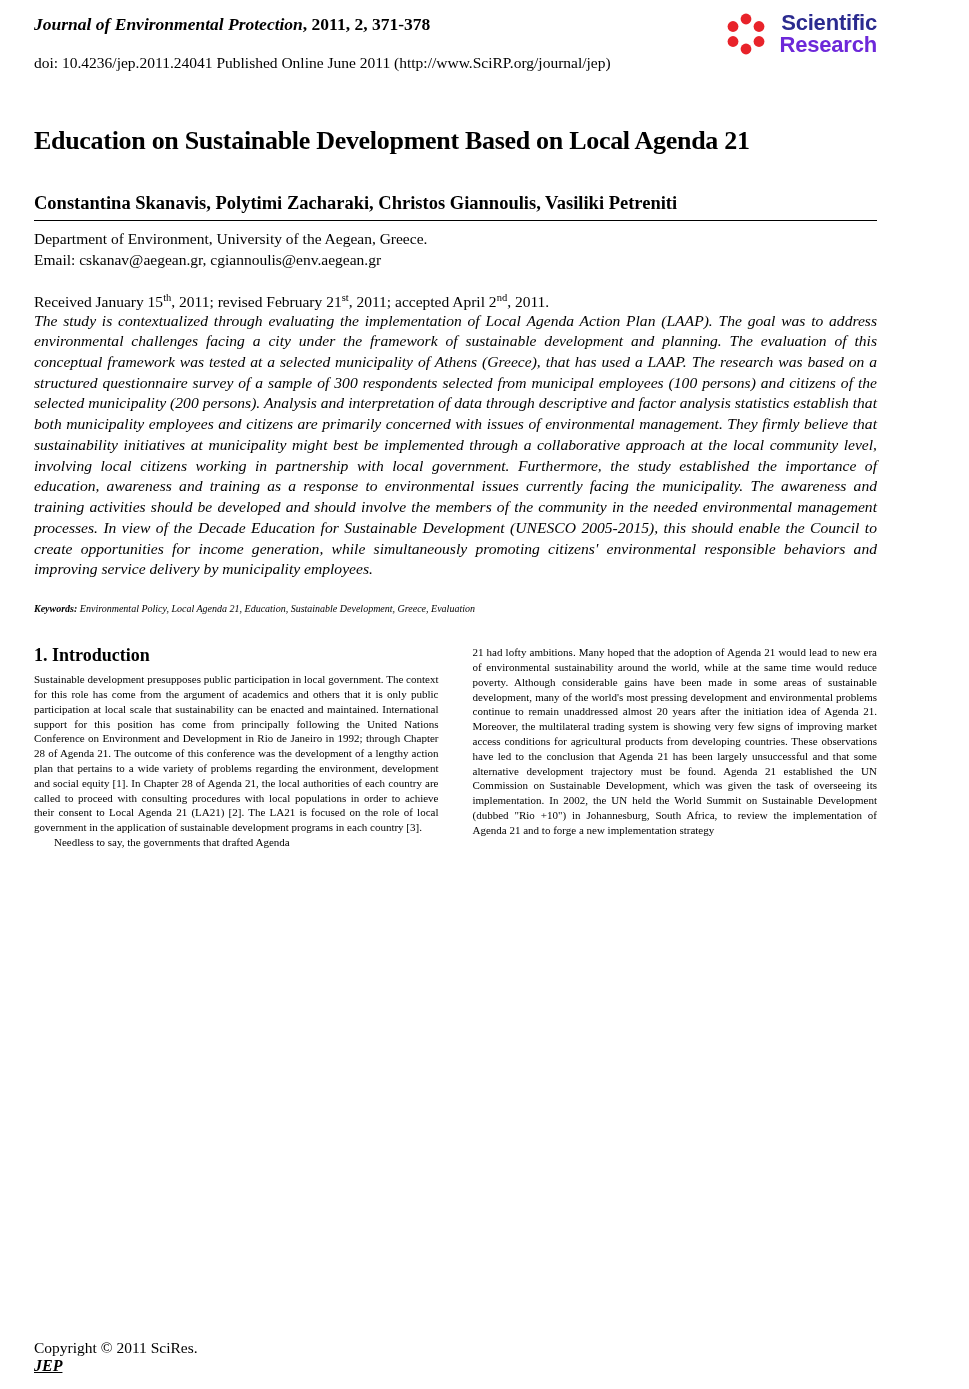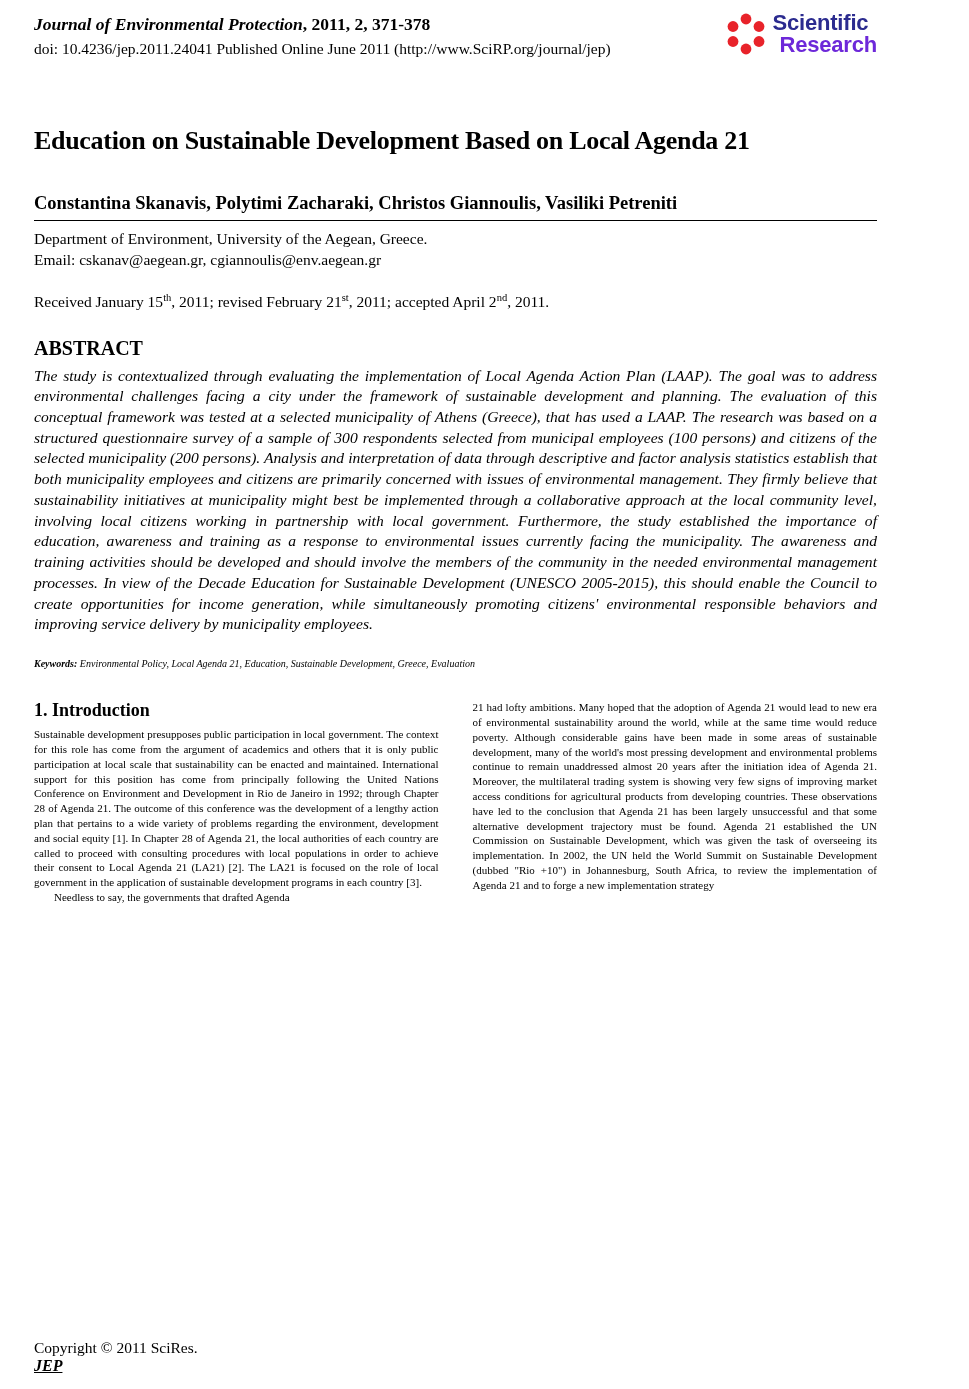--- a/index.html
+++ b/index.html
@@ -31,29 +31,30 @@
     font-weight: bold;
     font-style: italic;
     line-height: 1.25;
   }
   .journal-line .vol {
     font-style: normal;
   }
   .doi-line {
     font-size: 15.5px;
     line-height: 1.3;
-    margin-top: 3px;
+    margin-top: 17px;
   }
   .logo {
     position: absolute;
     right: 0px;
     top: -2px;
     display: flex;
     align-items: center;
     gap: 6px;
+    text-align: right;
   }
   .logo-mark {
     width: 42px;
     height: 42px;
     position: relative;
   }
   .logo-text {
     line-height: 1.02;
     font-family: "Liberation Sans", sans-serif;
   }
@@ -201,21 +202,20 @@
 
   <div class="authors">Constantina Skanavis, Polytimi Zacharaki, Christos Giannoulis, Vasiliki Petreniti</div>
 
   <div class="affil">
     <div>Department of Environment, University of the Aegean, Greece.</div>
     <div>Email: cskanav@aegean.gr, cgiannoulis@env.aegean.gr</div>
   </div>
 
   <div class="received"><span>Received January 15</span><sup>th</sup><span>, 2011; revised February 21</span><sup>st</sup><span>, 2011; accepted April 2</span><sup>nd</sup><span>, 2011.</span></div>
 
-  <div class="abstract-head">ABSTRACT</div>
   <div class="abstract-body">The study is contextualized through evaluating the implementation of Local Agenda Action Plan (LAAP). The goal was to address environmental challenges facing a city under the framework of sustainable development and planning. The evaluation of this conceptual framework was tested at a selected municipality of Athens (Greece), that has used a LAAP. The research was based on a structured questionnaire survey of a sample of 300 respondents selected from municipal employees (100 persons) and citizens of the selected municipality (200 persons). Analysis and interpretation of data through descriptive and factor analysis statistics establish that both municipality employees and citizens are primarily concerned with issues of environmental management. They firmly believe that sustainability initiatives at municipality might best be implemented through a collaborative approach at the local community level, involving local citizens working in partnership with local government. Furthermore, the study established the importance of education, awareness and training as a response to environmental issues currently facing the municipality. The awareness and training activities should be developed and should involve the members of the community in the needed environmental management processes. In view of the Decade Education for Sustainable Development (UNESCO 2005-2015), this should enable the Council to create opportunities for income generation, while simultaneously promoting citizens' environmental responsible behaviors and improving service delivery by municipality employees.</div>
 
   <div class="keywords"><b>Keywords:</b> <span>Environmental Policy, Local Agenda 21, Education, Sustainable Development, Greece, Evaluation</span></div>
 
   <div class="columns">
     <div class="col">
       <div class="sec-head">1. Introduction</div>
       <div class="body-text">
         <p>Sustainable development presupposes public participation in local government. The context for this role has come from the argument of academics and others that it is only public participation at local scale that sustainability can be enacted and maintained. International support for this position has come from principally following the United Nations Conference on Environment and Development in Rio de Janeiro in 1992; through Chapter 28 of Agenda 21. The outcome of this conference was the development of a lengthy action plan that pertains to a wide variety of problems regarding the environment, development and social equity [1]. In Chapter 28 of Agenda 21, the local authorities of each country are called to proceed with consulting procedures with local populations in order to achieve their consent to Local Agenda 21 (LA21) [2]. The LA21 is focused on the role of local government in the application of sustainable development programs in each country [3].</p>
         <p class="indent">Needless to say, the governments that drafted Agenda</p>

